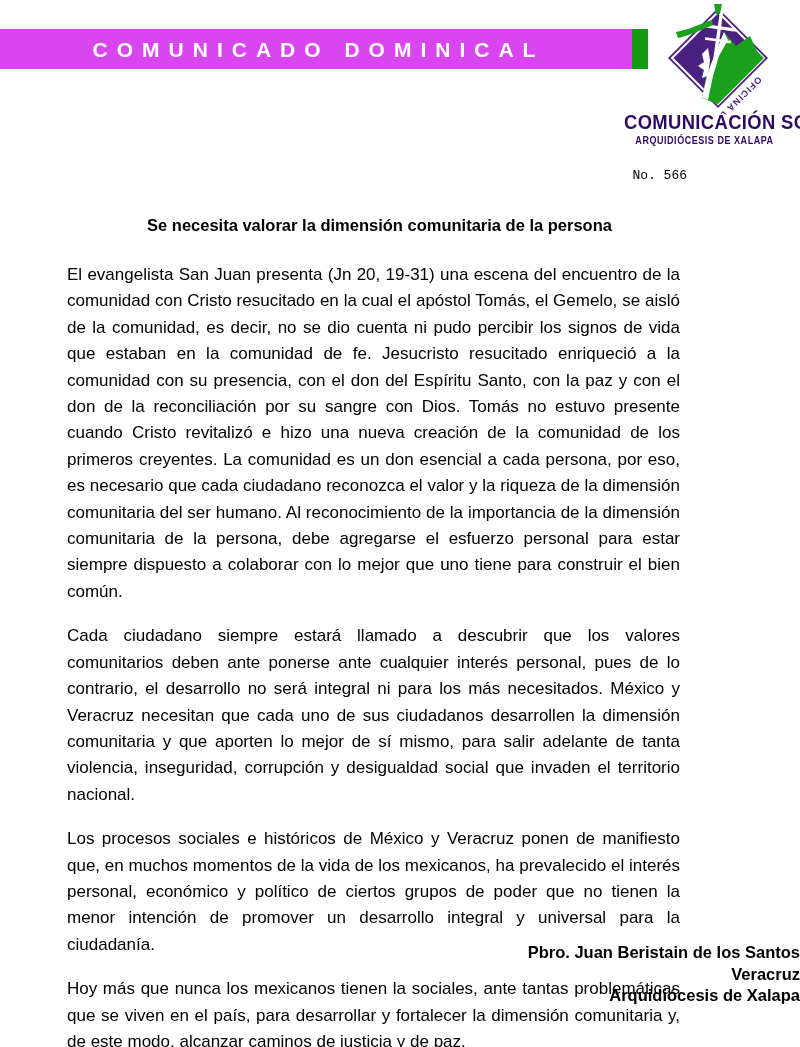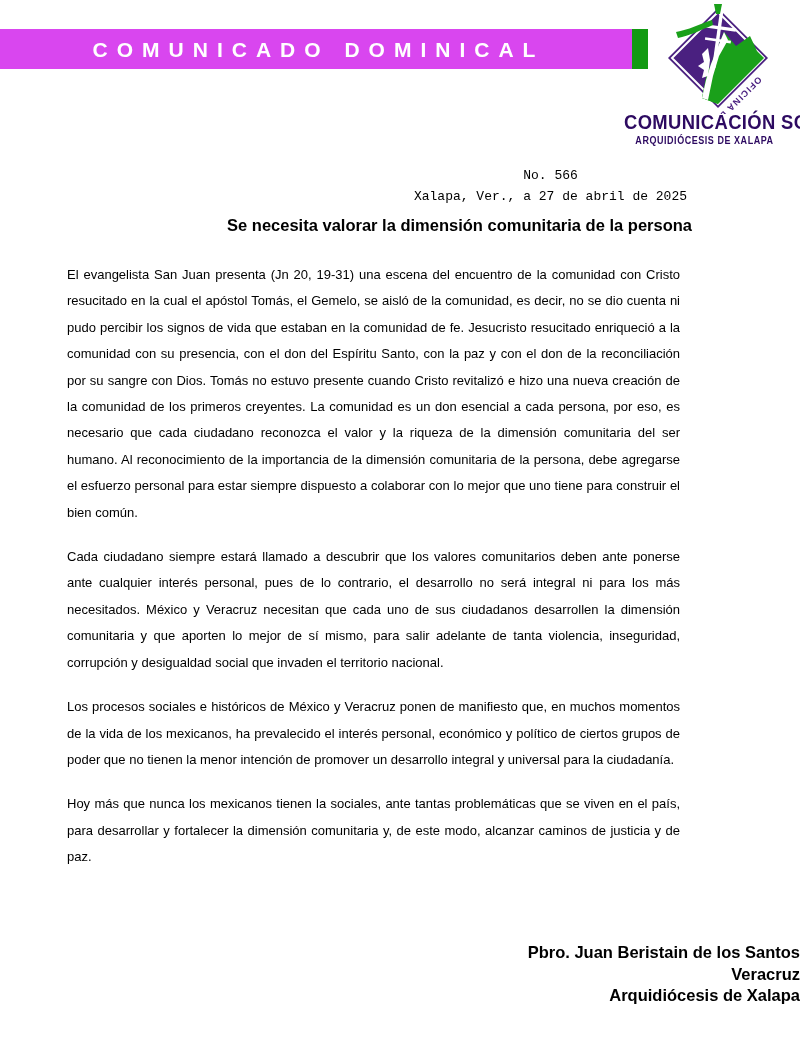--- a/index.html
+++ b/index.html
@@ -117,32 +117,32 @@
   }
 
   
   .doc {
     position: absolute;
     left: 67px;
     top: 214px;
     width: 625px;
   }
   .doc-title {
-    text-align: right;
+    text-align: center;
     font-family: "Liberation Sans", sans-serif;
     font-size: 16.5px;
     font-weight: bold;
     line-height: 22px;
     margin: 0 0 26px 0;
   }
   .para {
     text-align: justify;
     text-justify: inter-word;
     font-family: "Liberation Sans", sans-serif;
-    font-size: 13px;
+    font-size: 17px;
     line-height: 26.4px;
     margin: 0 12px 18px 0;
     hyphens: none;
   }
   .para:last-of-type { margin-bottom: 0; }
 
   
   .signature {
     position: absolute;
     left: 0;
@@ -196,21 +196,20 @@
     </div>
     <div class="logo-words">
       <div class="logo-title">COMUNICACIÓN SOCIAL</div>
       <div class="logo-sub">ARQUIDIÓCESIS DE XALAPA</div>
     </div>
   </div>
 </div>
 
 <div class="meta">
   <div>No. 566</div>
-  <div>Xalapa, Ver., a 27 de abril de 2025</div>
 </div>
 
 <div class="doc">
   <h1 class="doc-title">Se necesita valorar la dimensión comunitaria de la persona</h1>
 
   <p class="para">El evangelista San Juan presenta (Jn 20, 19-31) una escena del encuentro de la comunidad con Cristo resucitado en la cual el apóstol Tomás, el Gemelo, se aisló de la comunidad, es decir, no se dio cuenta ni pudo percibir los signos de vida que estaban en la comunidad de fe. Jesucristo resucitado enriqueció a la comunidad con su presencia, con el don del Espíritu Santo, con la paz y con el don de la reconciliación por su sangre con Dios. Tomás no estuvo presente cuando Cristo revitalizó e hizo una nueva creación de la comunidad de los primeros creyentes. La comunidad es un don esencial a cada persona, por eso, es necesario que cada ciudadano reconozca el valor y la riqueza de la dimensión comunitaria del ser humano. Al reconocimiento de la importancia de la dimensión comunitaria de la persona, debe agregarse el esfuerzo personal para estar siempre dispuesto a colaborar con lo mejor que uno tiene para construir el bien común.</p>
   <p class="para">Cada ciudadano siempre estará llamado a descubrir que los valores comunitarios deben ante ponerse ante cualquier interés personal, pues de lo contrario, el desarrollo no será integral ni para los más necesitados. México y Veracruz necesitan que cada uno de sus ciudadanos desarrollen la dimensión comunitaria y que aporten lo mejor de sí mismo, para salir adelante de tanta violencia, inseguridad, corrupción y desigualdad social que invaden el territorio nacional.</p>
   <p class="para">Los procesos sociales e históricos de México y Veracruz ponen de manifiesto que, en muchos momentos de la vida de los mexicanos, ha prevalecido el interés personal, económico y político de ciertos grupos de poder que no tienen la menor intención de promover un desarrollo integral y universal para la ciudadanía.</p>
   <p class="para">Hoy más que nunca los mexicanos tienen la sociales, ante tantas problemáticas que se viven en el país, para desarrollar y fortalecer la dimensión comunitaria y, de este modo, alcanzar caminos de justicia y de paz.</p>
 </div>

